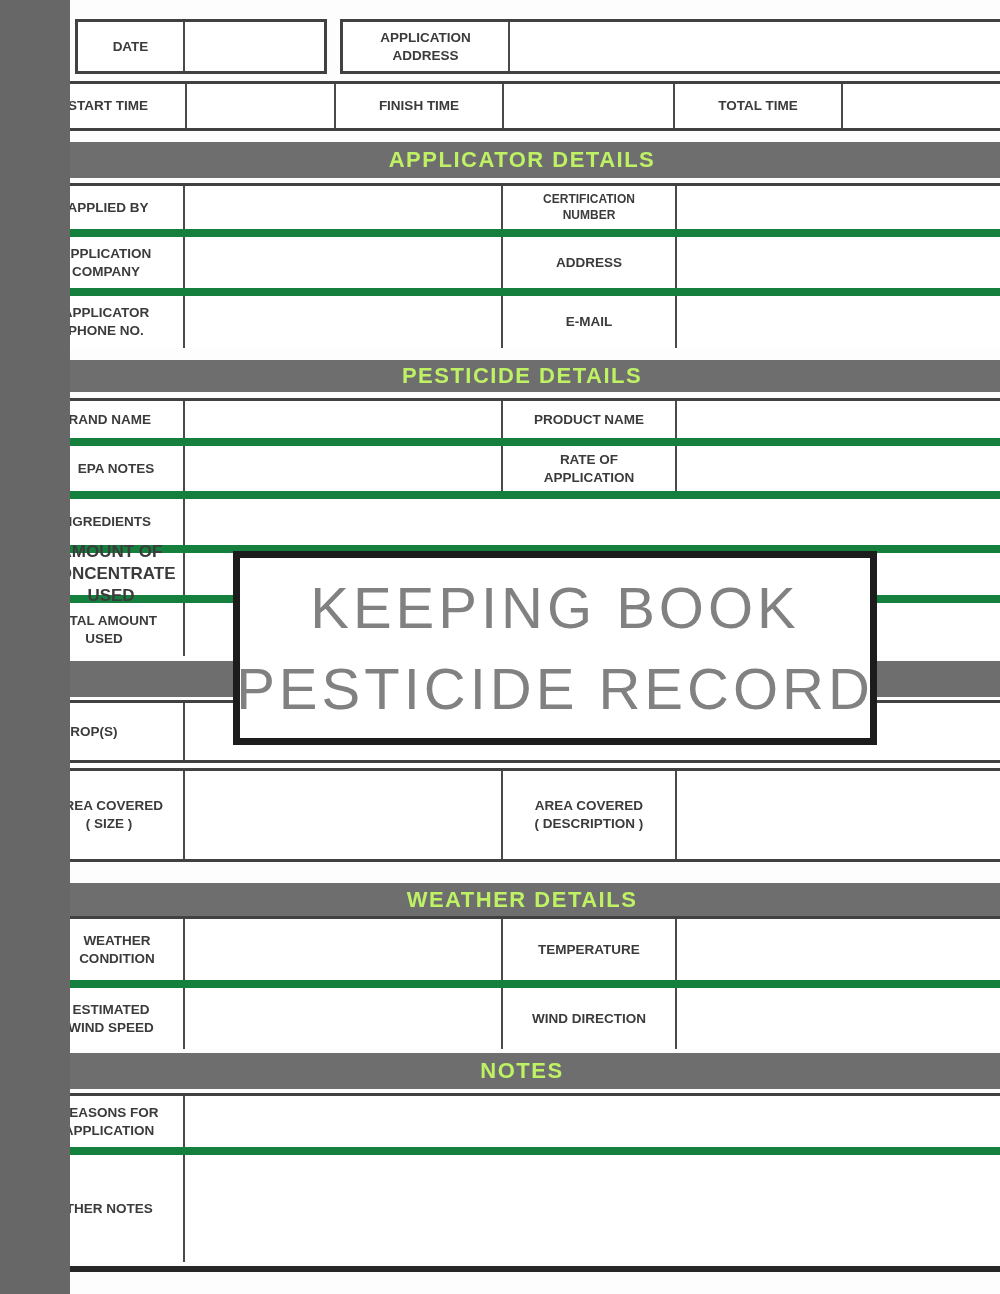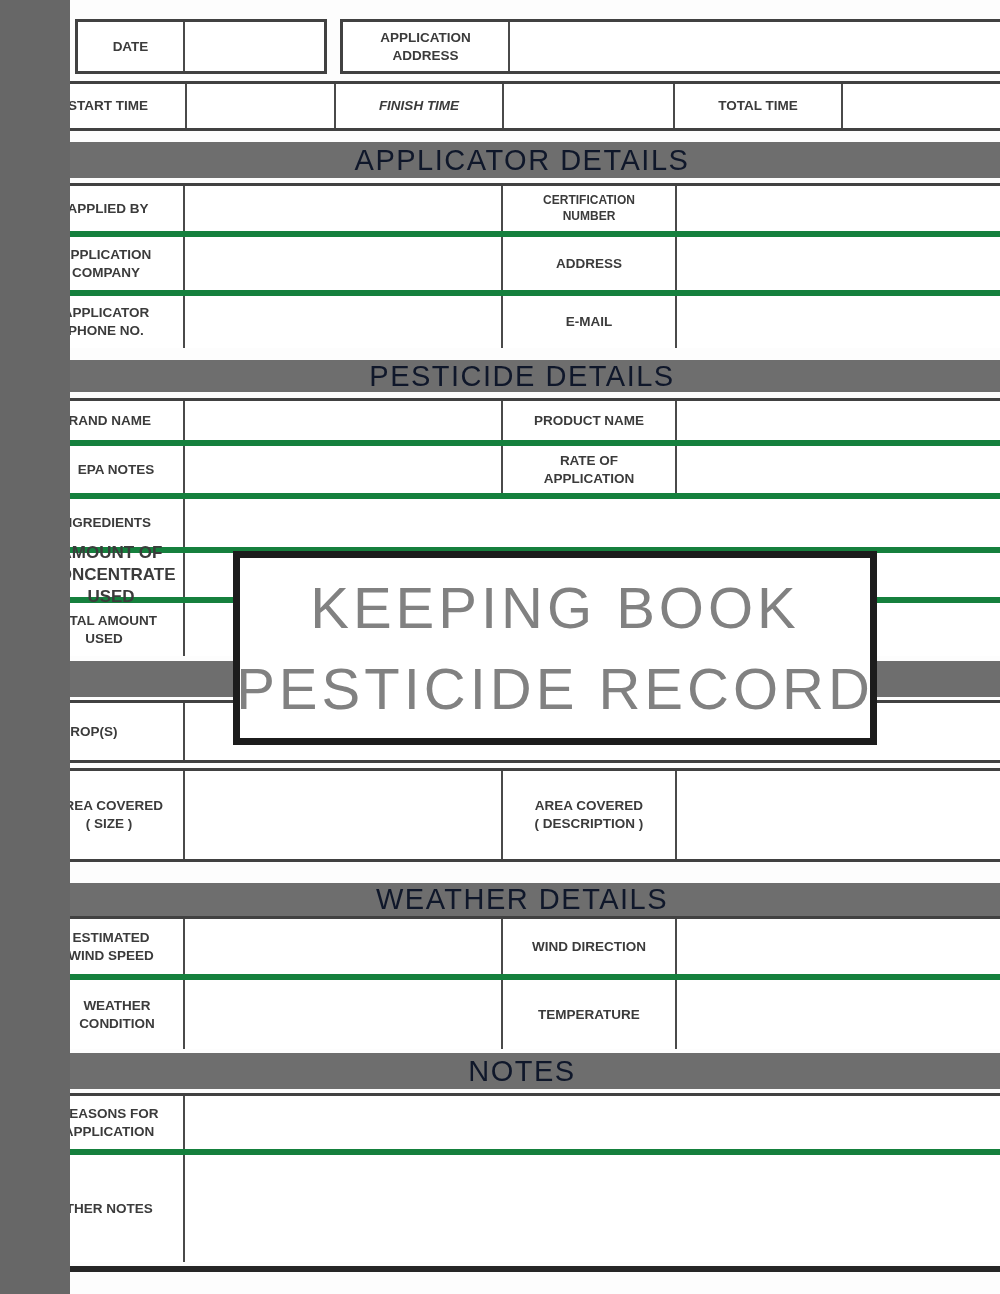--- a/index.html
+++ b/index.html
@@ -4,25 +4,25 @@
 <style>
   html,body{margin:0;padding:0;background:#fff;}
   *{box-sizing:border-box;}
   .cover{position:relative;width:1000px;height:1294px;background:#fdfdfd;overflow:hidden;
          font-family:"Liberation Sans", sans-serif;}
   
   .spine{position:absolute;left:0;top:0;width:70px;height:1294px;background:#676767;z-index:10;}
   
   .band{position:absolute;left:40px;width:964px;background:#6e6e6e;display:flex;
         align-items:center;justify-content:center;z-index:1;}
-  .band-text{color:#0f172a;font-size:29px;font-weight:400;letter-spacing:1.5px;}
+  .band-text{color:#bef264;font-size:22px;font-weight:700;letter-spacing:1.5px;}
   
   .fbox{position:absolute;border:3px solid #414141;background:#fff;display:flex;
         flex-direction:column;z-index:2;}
-  .frow{display:flex;flex-direction:row;flex:1 1 auto;border-bottom:6px solid #15803d;min-height:0;}
+  .frow{display:flex;flex-direction:row;flex:1 1 auto;border-bottom:8px solid #15803d;min-height:0;}
   .frow:last-child{border-bottom:none;}
   .cell{border-right:2px solid #4a4a4a;display:flex;align-items:center;justify-content:center;
         background:#fff;min-width:0;}
   .cell:last-child{border-right:none;}
   .field{flex:1 1 auto;}
   .lbl{font-size:13.5px;font-weight:700;color:#3b3b3b;text-align:center;line-height:1.3;
        transform:translateX(var(--dx,0px));}
   .lbl.sm{font-size:12px;}
   .lbl.xs{font-size:17px;}
   .c-lbl1{flex:0 0 142px;padding:0 13px;}
@@ -58,21 +58,21 @@
       <div class="cell field"></div>
     </div>
   </div>
 
   <div class="fbox" style="left:40px;top:81px;width:964px;height:50px;">
     <div class="frow">
       <div class="cell" style="flex:0 0 144px;">
         <span class="lbl" style="--dx:-6px">START TIME</span>
       </div>
       <div class="cell" style="flex:0 0 149px;"></div>
-      <div class="cell" style="flex:0 0 168px;font-style:italic;">
+      <div class="cell" style="flex:0 0 168px;">
         <span class="lbl">FINISH TIME</span>
       </div>
       <div class="cell" style="flex:0 0 171px;"></div>
       <div class="cell" style="flex:0 0 168px;">
         <span class="lbl">TOTAL TIME</span>
       </div>
       <div class="cell field"></div>
     </div>
   </div>
 
@@ -180,37 +180,37 @@
       </div>
       <div class="cell field"></div>
     </div>
   </div>
 
   <div class="band" style="top:883px;height:33px;">
     <span class="band-text">WEATHER DETAILS</span>
   </div>
 
   <div class="fbox" style="left:40px;top:916px;width:964px;height:130px;">
+    <div class="frow" style="flex:0 0 69px;">
+      <div class="cell c-lbl1">
+        <span class="lbl" style="--dx:4px">WEATHER CONDITION</span>
+      </div>
+      <div class="cell c-f1"></div>
+      <div class="cell c-lbl2">
+        <span class="lbl">TEMPERATURE</span>
+      </div>
+      <div class="cell field"></div>
+    </div>
     <div class="frow" style="flex:0 0 61px;">
       <div class="cell c-lbl1">
         <span class="lbl" style="--dx:-2px">ESTIMATED WIND SPEED</span>
       </div>
       <div class="cell c-f1"></div>
       <div class="cell c-lbl2">
         <span class="lbl">WIND DIRECTION</span>
-      </div>
-      <div class="cell field"></div>
-    </div>
-    <div class="frow" style="flex:0 0 69px;">
-      <div class="cell c-lbl1">
-        <span class="lbl" style="--dx:4px">WEATHER CONDITION</span>
-      </div>
-      <div class="cell c-f1"></div>
-      <div class="cell c-lbl2">
-        <span class="lbl">TEMPERATURE</span>
       </div>
       <div class="cell field"></div>
     </div>
   </div>
 
   <div class="band" style="top:1053px;height:36px;">
     <span class="band-text">NOTES</span>
   </div>
 
   <div class="fbox" style="left:40px;top:1093px;width:964px;height:166px;">

